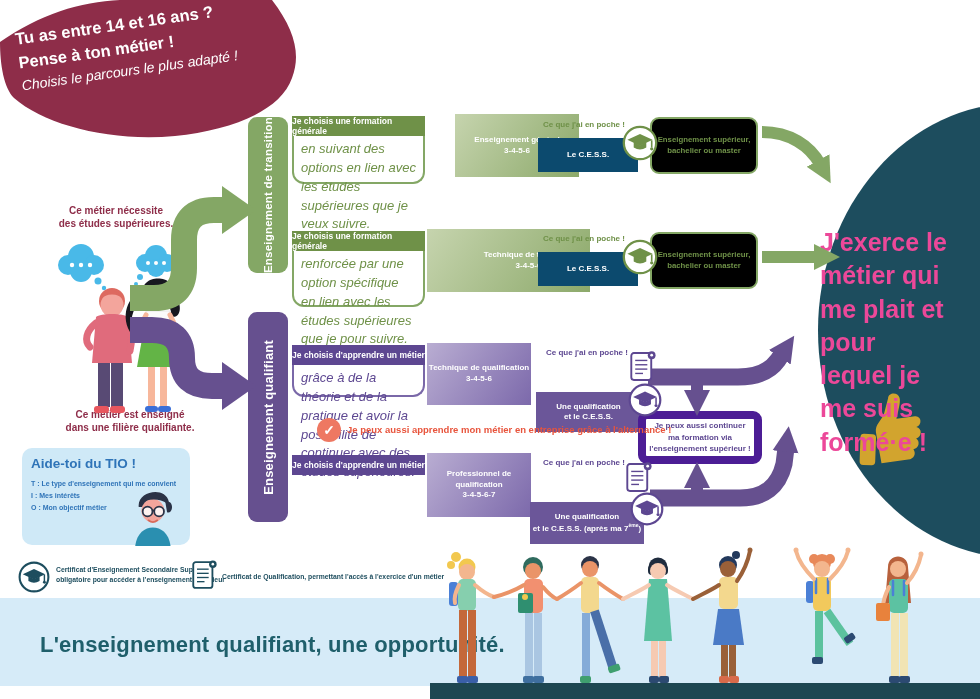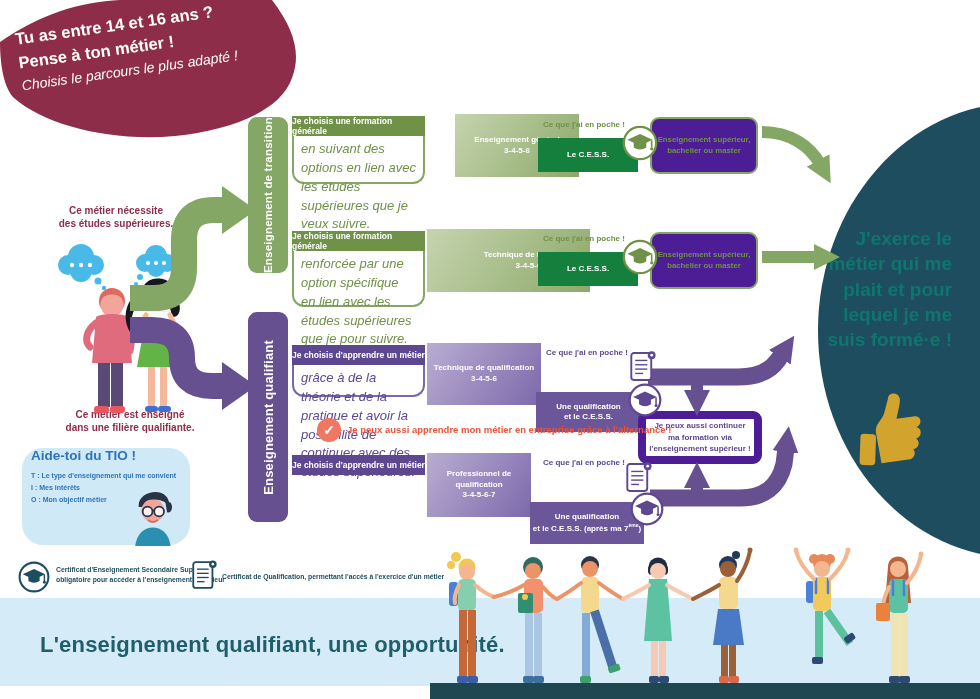--- a/index.html
+++ b/index.html
@@ -27,36 +27,36 @@
   .desc-g{border-color:#84a765;color:#6f9148;}
   .desc-p{border-color:#7a68a8;color:#5d4791;}
   .gradbox{color:#fff;font-size:8px;font-weight:bold;text-align:center;line-height:1.35;
            display:flex;align-items:center;justify-content:center;z-index:2;}
   .grad-g{background:linear-gradient(125deg,#c6d4ae,#8ca96a);}
   .grad-p{background:linear-gradient(125deg,#b9add2,#7c69ab);}
   .pocket-label{font-weight:bold;font-size:8px;z-index:2;}
   .pl-g{color:#6f9148;} .pl-p{color:#5d4791;}
   .cessbox{color:#fff;font-size:8px;font-weight:bold;text-align:center;line-height:1.3;
            display:flex;align-items:center;justify-content:center;z-index:2;}
-  .cess-g{background:#15803d;} .cess-p{background:#6b5699;margin-top:27px;}
+  .cess-g{background:#0c4a6e;} .cess-p{background:#6b5699;margin-top:27px;}
   .cessbox sup{font-size:5px;vertical-align:super;}
-  .outcome{background:#4c1d95;border:2px solid #84a765;border-radius:9px;color:#6f9148;font-weight:bold;
+  .outcome{background:#000000;border:2px solid #84a765;border-radius:9px;color:#6f9148;font-weight:bold;
            font-size:7.8px;text-align:center;line-height:1.4;display:flex;align-items:center;justify-content:center;z-index:2;box-sizing:border-box;}
   .contbox{background:#fff;border:8px solid #4c1d95;border-radius:9px;color:#5d4791;font-weight:bold;
            font-size:8px;text-align:center;line-height:1.45;display:flex;align-items:center;justify-content:center;z-index:2;box-sizing:border-box;}
   .icon{z-index:4;}
   
   .check-circle{width:24px;height:24px;border-radius:50%;background:#ee7862;color:#fff;font-weight:bold;
                 font-size:14px;display:flex;align-items:center;justify-content:center;z-index:3;}
   .alt-text{color:#e8543c;font-weight:bold;font-size:9.5px;z-index:3;}
   
   .result-circle{background:#1d4d5e;border-radius:50%;z-index:0;}
-  .result-text{color:#0f766e;font-weight:bold;font-size:19px;line-height:1.33;text-align:right;z-index:2;}
-  
-  .tio-box{background:#cfe9f7;border-radius:21px;padding:0 9px;box-sizing:border-box;z-index:1;}
+  .result-text{color:#ec4899;font-weight:bold;font-size:25px;line-height:1.33;text-align:left;z-index:2;}
+  
+  .tio-box{background:#cfe9f7;border-radius:10px;padding:8px 9px;box-sizing:border-box;z-index:1;}
   .tio-title{color:#2f74b8;font-weight:bold;font-size:13.5px;margin:0 0 7px 0;}
   .tio-item{color:#2f74b8;font-weight:bold;font-size:7px;line-height:1.7;}
   
   .legend-text{color:#1d4d5e;font-weight:bold;font-size:6.8px;line-height:1.5;z-index:2;}
   
   .band{background:#d6ebf8;z-index:0;}
   .tagline{color:#1f5f6b;font-weight:bold;font-size:22px;letter-spacing:.2px;z-index:2;}
   svg{display:block;}
 </style>
 </head>
@@ -163,21 +163,21 @@
   <div class="abs pocket-label pl-g" style="left:543px;top:234px;">Ce que j'ai en poche !</div>
   <div class="abs cessbox cess-g" style="left:538px;top:252px;width:100px;height:34px;">Le C.E.S.S.</div>
   <svg class="abs icon" style="left:622px;top:239px;color:#6f9148;" width="36" height="36">
       <use href="#sym-cap"></use>
     </svg>
   <div class="abs outcome pre" style="left:650px;top:232px;width:108px;height:57px;">Enseignement supérieur,
 bachelier ou master</div>
 
   <div class="abs hdr hdr-p" style="left:292px;top:345px;width:133px;height:20px;">Je choisis d'apprendre un métier</div>
   <div class="abs descbox desc-p" style="left:292px;top:365px;width:133px;height:32px;font-style:italic;">grâce à de la théorie et de la pratique et avoir la possibilité de continuer avec des études supérieures.</div>
-  <div class="abs gradbox grad-p pre" style="left:427px;top:343px;width:114px;height:62px;">Technique de qualification
+  <div class="abs gradbox grad-p pre" style="left:427px;top:343px;width:104px;height:62px;">Technique de qualification
 3-4-5-6</div>
   <div class="abs pocket-label pl-p" style="left:546px;top:348px;">Ce que j'ai en poche !</div>
   <div class="abs cessbox cess-p pre" style="left:536px;top:365px;width:105px;height:40px;">Une qualification
 et le C.E.S.S.</div>
   <svg class="abs icon" style="left:630px;top:350px;color:#5d4791;" width="26" height="33">
       <use href="#sym-doc"></use>
     </svg>
   <svg class="abs icon" style="left:628px;top:383px;color:#5d4791;" width="34" height="34">
       <use href="#sym-cap"></use>
     </svg>

